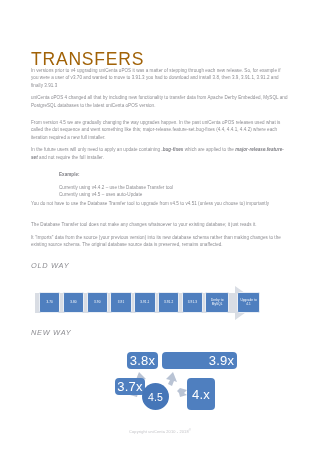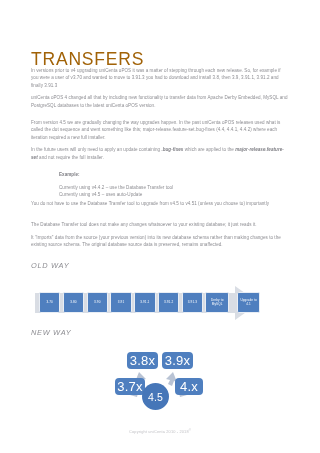--- a/index.html
+++ b/index.html
@@ -124,23 +124,23 @@
     border-radius: 4px;
     color: #ffffff;
     font-size: 13px;
     font-weight: 400;
     display: flex;
     align-items: center;
     justify-content: center;
     letter-spacing: 0.2px;
   }
   .hub-box.b38 { left: 96px;  top: 2px;  width: 31px; height: 17px; }
-  .hub-box.b39 { left: 131px; top: 2px;  width: 31px; height: 17px; }
+  .hub-box.b39 { left: 131px; top: 2px;  width: 31px; height: 17px; padding-left: 44px; }
   .hub-box.b37 { left: 84px;  top: 28px; width: 30px; height: 17px; }
-  .hub-box.b4x { left: 144px; top: 28px; width: 28px; height: 17px; }
+  .hub-box.b4x { left: 156px; top: 28px; width: 28px; height: 32px; }
   .hub-center {
     position: absolute;
     left: 111px;
     top: 33px;
     width: 27px;
     height: 27px;
     border-radius: 50%;
     background: #4676b8;
     color: #ffffff;
     font-size: 10.5px;

